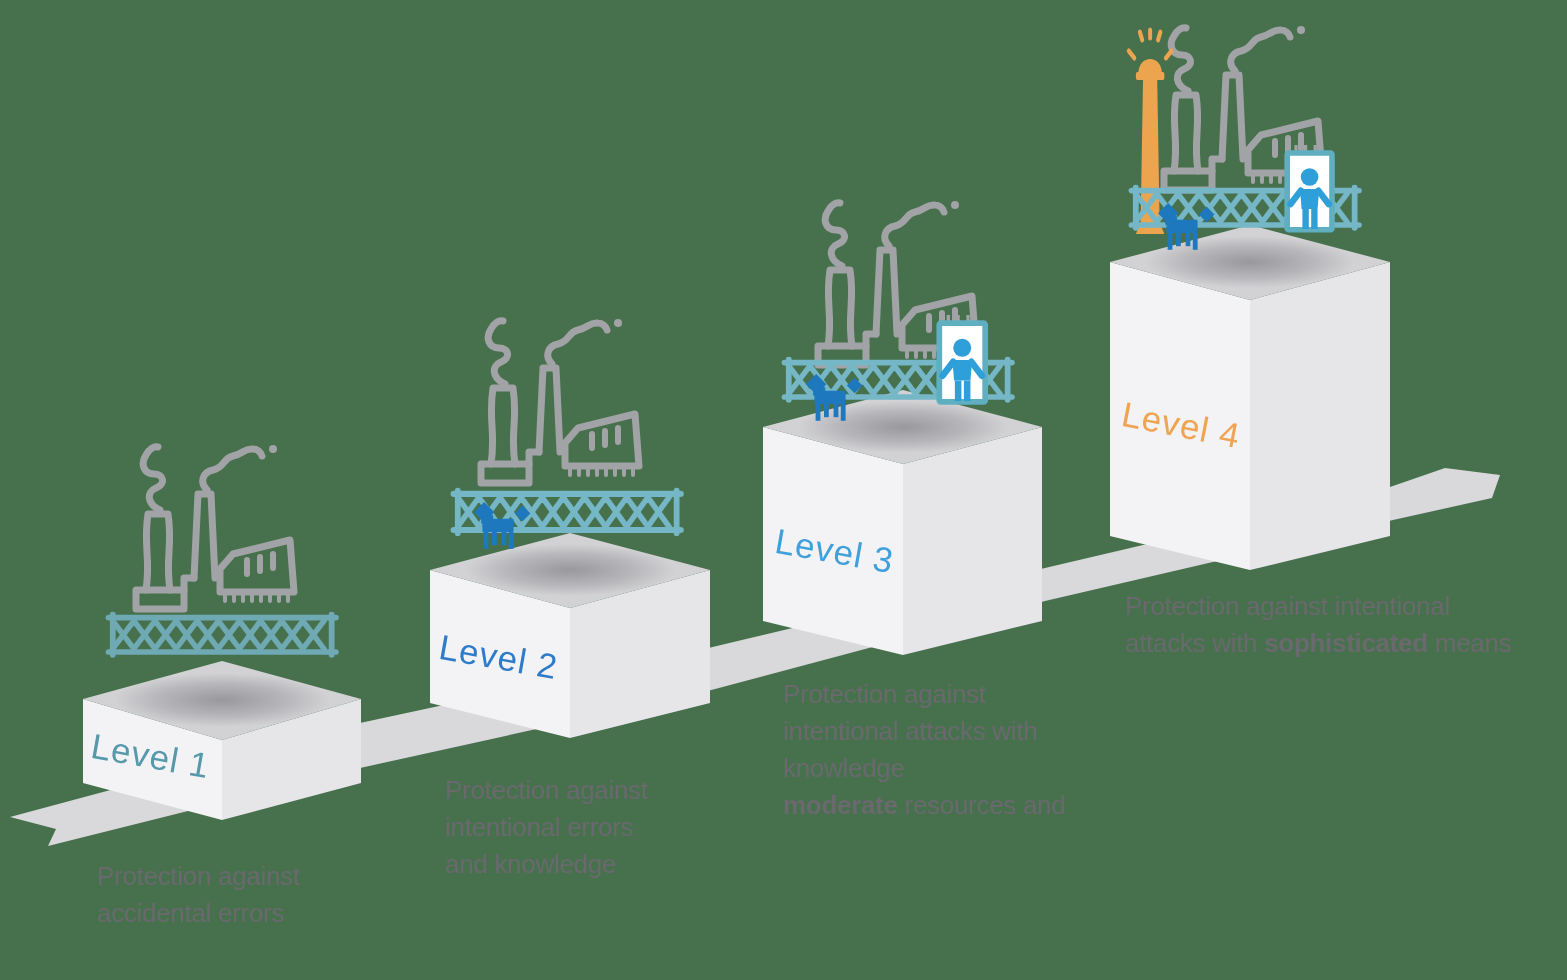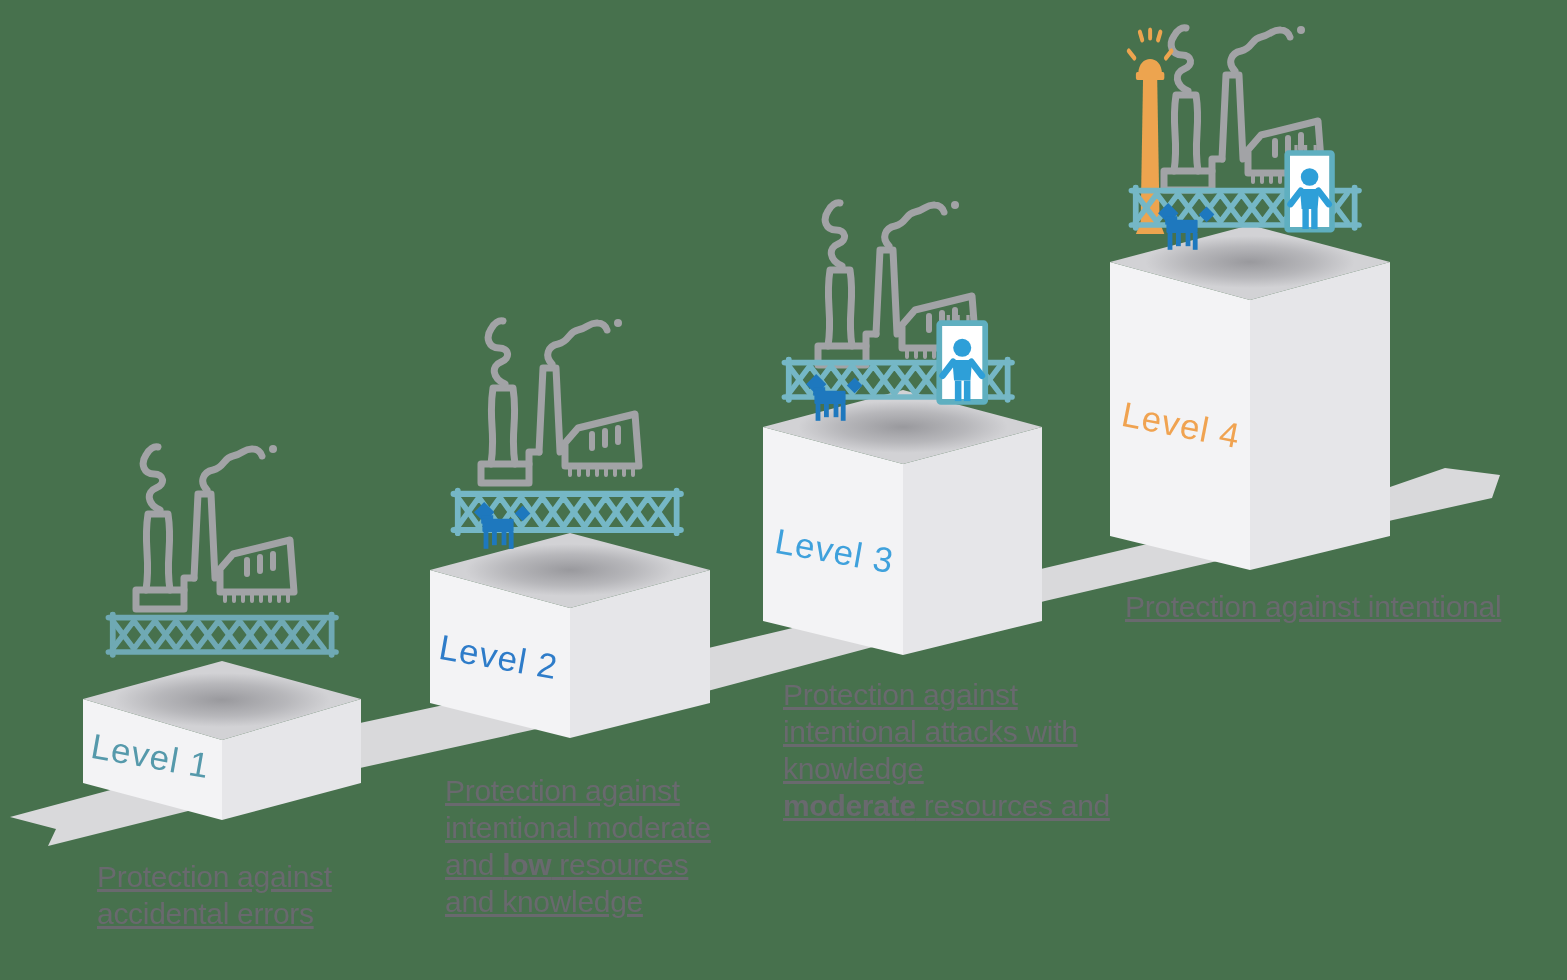--- a/index.html
+++ b/index.html
@@ -2,22 +2,22 @@
 <html style="--bg: #47714D; --ramp: #D9D9DB; --boxfront: #F3F3F5; --boxside: #E6E6E9; --boxtop: #D2D2D5; --outline: #A2A3A6; --fence1: #6FA9B4; --fence: #75B7C6; --dog: #1E78BE; --person: #2E9FD8; --booth: #5FAFC0; --siren: #EDA44F; --text: #69696E;"><head>
 <meta charset="utf-8">
 <style>
   html,body{margin:0;padding:0;}
   body{width:1567px;height:980px;overflow:hidden;background:var(--bg,#47714D);
        font-family:"Liberation Sans","DejaVu Sans",sans-serif;}
   .stage{position:relative;width:1567px;height:980px;background:var(--bg,#47714D);}
   .scene{position:absolute;left:0;top:0;}
   .level-label{position:absolute;font-size:35px;font-weight:400;letter-spacing:1px;
        transform-origin:left top;transform:rotate(10deg);white-space:nowrap;}
-  .desc{position:absolute;font-size:30px;line-height:37px;letter-spacing:-0.3px;
-       color:var(--text,#69696E);white-space:nowrap;text-decoration:underline;}
+  .desc{position:absolute;font-size:26px;line-height:37px;letter-spacing:-0.3px;
+       color:var(--text,#69696E);white-space:nowrap;}
   .desc .b{font-weight:700;}
   #lab1{left:95px;top:726px;}
   #lab2{left:443px;top:627px;}
   #lab3{left:779px;top:521px;}
   #lab4{left:1126px;top:394px;transform:rotate(11deg);}
   #desc1{left:97px;top:858px;}
   #desc2{left:445px;top:772px;}
   #desc3{left:783px;top:676px;}
   #desc4{left:1125px;top:588px;}
 </style>
@@ -173,27 +173,27 @@
 <div class="level-label" id="lab2" style="color: rgb(46, 124, 201);">Level 2</div>
 <div class="level-label" id="lab3" style="color: rgb(63, 161, 220);">Level 3</div>
 <div class="level-label" id="lab4" style="color: rgb(240, 163, 81);">Level 4</div>
 
 <div class="desc" id="desc1">
       <div class="dline"><span>Protection against</span></div>
       <div class="dline"><span>accidental errors</span></div>
     </div>
 <div class="desc" id="desc2">
       <div class="dline"><span>Protection against</span></div>
-      <div class="dline"><span>intentional moderate</span></div>
-      <div class="dline"><span>and </span><span class="b">low</span><span> resources</span></div>
+      <div class="dline"><span>intentional errors</span></div>
       <div class="dline"><span>and knowledge</span></div>
     </div>
 <div class="desc" id="desc3">
       <div class="dline"><span>Protection against</span></div>
       <div class="dline"><span>intentional attacks with</span></div>
       <div class="dline"><span>knowledge</span></div>
       <div class="dline"><span class="b">moderate</span><span> resources and</span></div>
     </div>
 <div class="desc" id="desc4">
       <div class="dline"><span>Protection against intentional</span></div>
+      <div class="dline"><span>attacks with </span><span class="b">sophisticated</span><span> means</span></div>
     </div>
 
 </div>
 
 </body></html>

